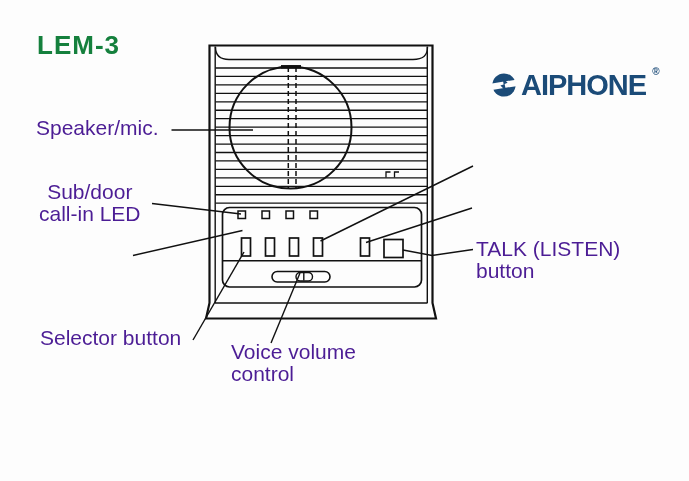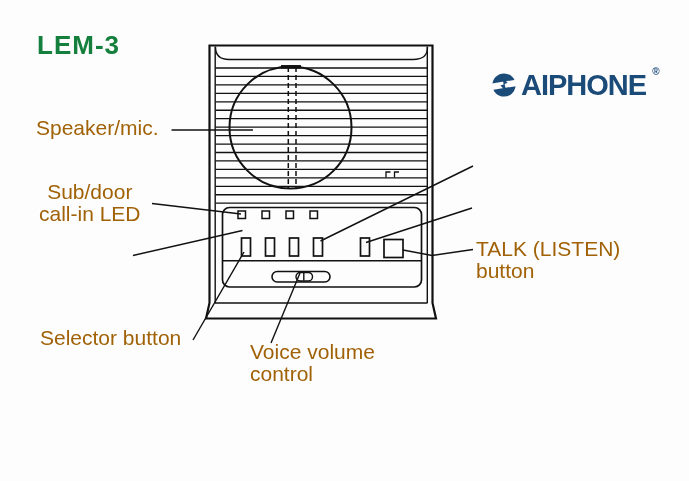--- a/index.html
+++ b/index.html
@@ -27,27 +27,27 @@
     transform:scaleY(1.04);
   }
   .logo sup{
     font-size:10px;font-weight:bold;color:#1b4b78;
     vertical-align:top;position:relative;top:-7px;left:1px;
   }
   .callout{
     position:absolute;
     font-size:21px;line-height:22px;
     white-space:pre-line;
-    color:#a16207;
+    color:#4c1d95;
   }
   .c-speaker-mic   {left:36px; top:117px;}
   .c-sub-door-led  {left:39px; top:181px;text-align:center;}
   .c-directory     {left:40px; top:239px;}
   .c-selector      {left:40px; top:327px;text-align:center;}
-  .c-voice-volume  {left:231px;top:341px;margin-left:19px;}
+  .c-voice-volume  {left:231px;top:341px;}
   .c-off-switch    {left:474px;top:155px;}
   .c-tone-call     {left:474px;top:196px;}
   .c-talk-listen   {left:476px;top:238px;}
 </style>
 </head>
 <body>
 
 <div class="page">
 
   <svg class="drawing" width="689" height="481" viewBox="0 0 689 481" fill="none" stroke="#111" stroke-linecap="butt">

